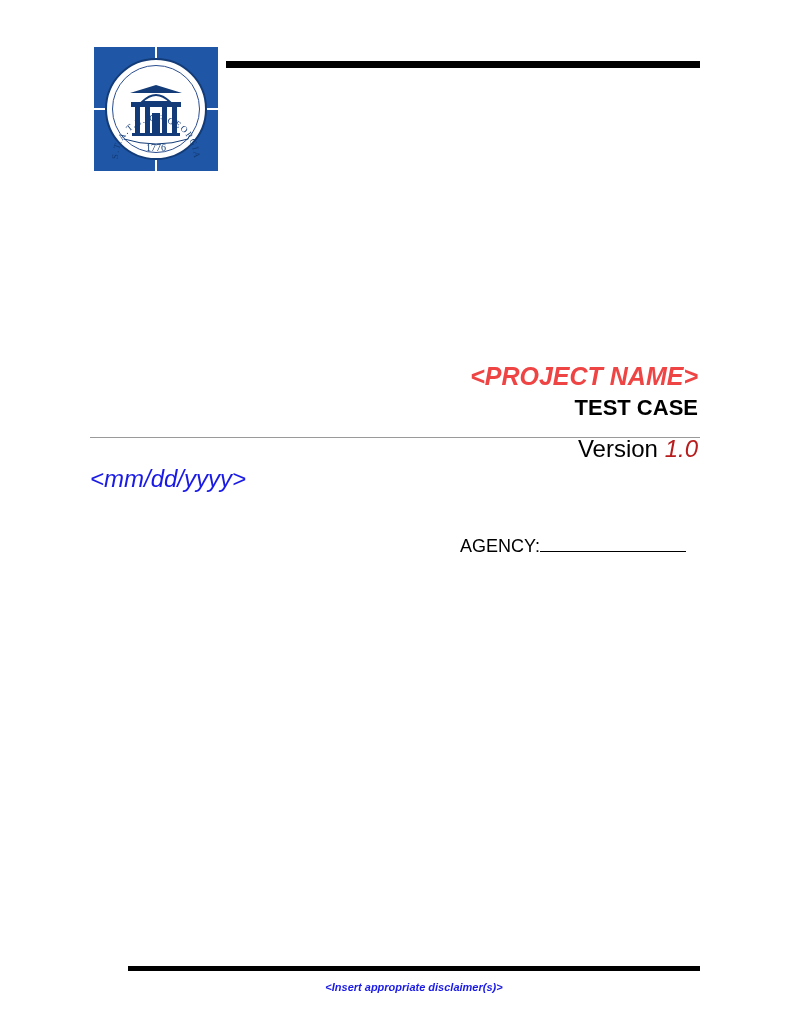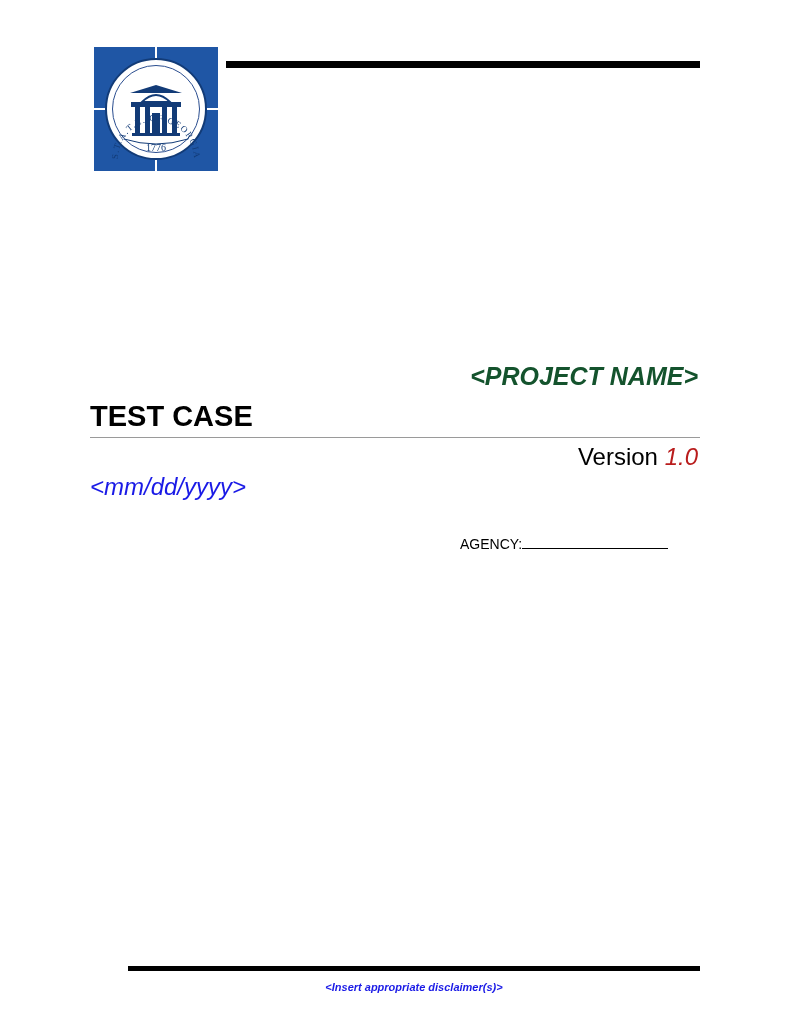--- a/index.html
+++ b/index.html
@@ -91,35 +91,34 @@
 
   
   .title-block {
     position: absolute;
     left: 90px;
     top: 360px;
     width: 610px;
   }
   .project-name {
     text-align: right;
-    color: #14532d;
+    color: #ef4444;
     font-weight: bold;
     font-style: italic;
     font-size: 25px;
     letter-spacing: 0px;
     line-height: 32px;
     padding-right: 2px;
   }
   .doc-type {
-    text-align: left;
+    text-align: right;
     color: #000000;
     font-weight: bold;
-    font-size: 29px;
+    font-size: 22px;
     line-height: 32px;
-    margin-top: 8px;
     padding-right: 2px;
   }
   .hr-thin {
     position: absolute;
     left: 90px;
     top: 437px;
     width: 610px;
     height: 1px;
     background: #9a9a9a;
   }
@@ -148,21 +147,21 @@
     left: 460px;
     top: 536px;
     width: 240px;
     font-size: 14px;
   }
   .meta-row {
     margin-bottom: 16px;
     white-space: nowrap;
   }
   .meta-label {
-    font-size: 14px;
+    font-size: 18px;
   }
   .meta-blank {
     display: inline-block;
     border-bottom: 1px solid #000;
     height: 12px;
     vertical-align: baseline;
   }
   .blank-agency { width: 146px; }
   .blank-contact { width: 138px; }
 

